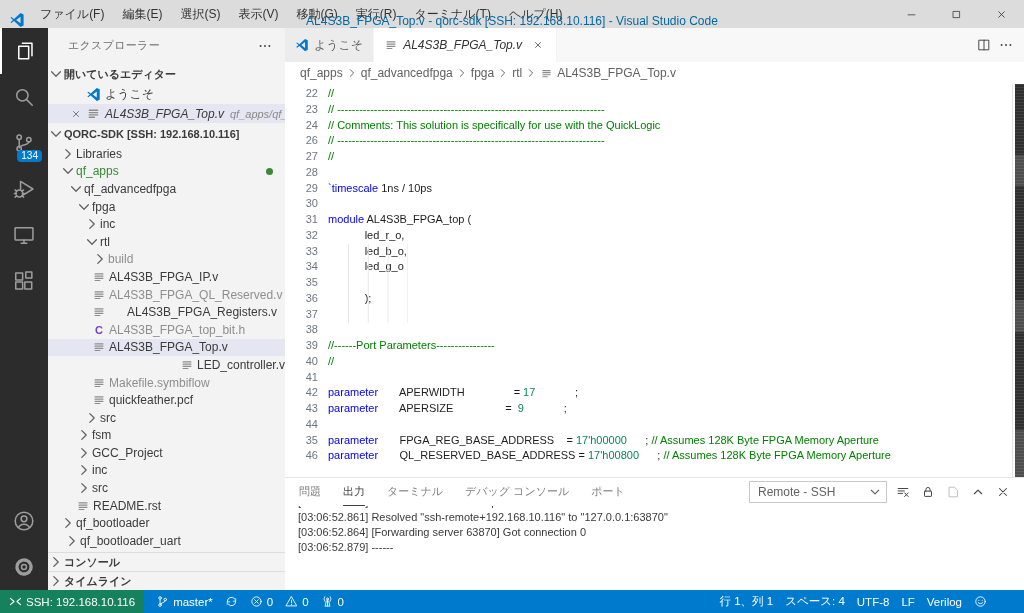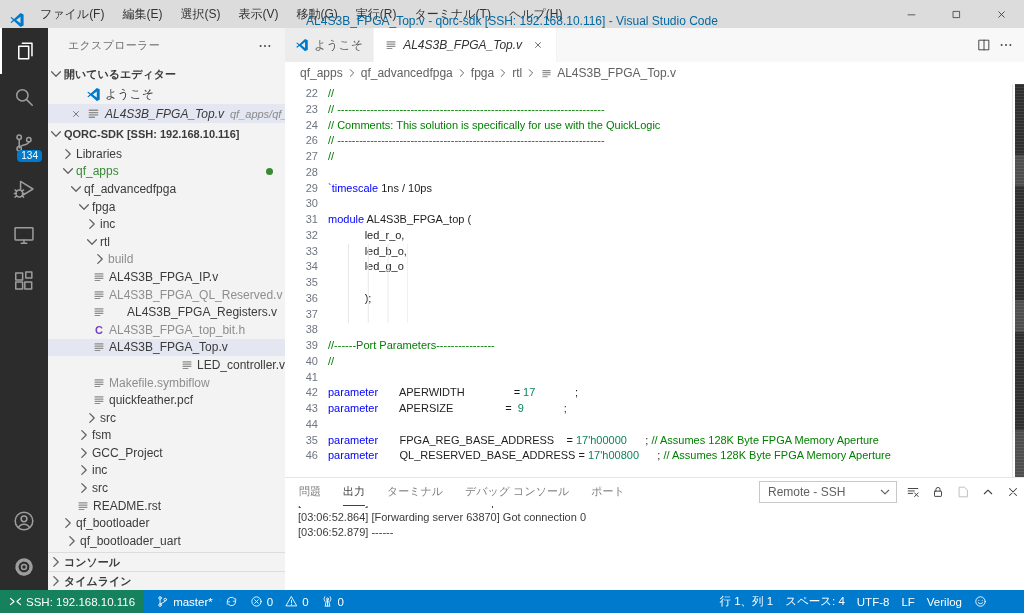--- a/index.html
+++ b/index.html
@@ -87,21 +87,21 @@
   .scroll-sep{position:absolute;right:11px;top:0;bottom:0;width:1px;background:#e5e5e5;}
   .minimap{position:absolute;top:0;right:0;bottom:0;width:9px;background:#2f2f2f;}
   .minimap::before{content:"";position:absolute;inset:0;background:repeating-linear-gradient(180deg,rgba(255,255,255,.09) 0 1px,transparent 1px 3px);}
   .minimap::after{content:"";position:absolute;inset:0;background:linear-gradient(180deg,transparent 0 18%,rgba(255,255,255,.15) 18% 26%,transparent 26% 55%,rgba(255,255,255,.15) 55% 63%,transparent 63% 88%,rgba(255,255,255,.15) 88% 100%);}
 
   
   .panel{height:113px;border-top:1px solid #e5e5e5;display:flex;flex-direction:column;flex:none;background:#fff;}
   .panel-tabs{height:28px;display:flex;align-items:center;padding-left:14px;flex:none;}
   .panel-tab{font-size:11px;color:#7f7f7f;margin-right:22px;height:100%;display:flex;align-items:center;border-bottom:1px solid transparent;white-space:nowrap;}
   .panel-tab.active{color:#424242;border-bottom-color:#424242;}
-  .panel-right{margin-left:auto;display:flex;align-items:center;gap:7px;padding-right:2px;}
+  .panel-right{margin-left:auto;display:flex;align-items:center;gap:7px;padding-right:12px;}
   .dropdown{width:138px;height:22px;border:1px solid #c8c8c8;background:#fff;display:flex;align-items:center;font-size:12px;color:#616161;padding:0 4px 0 8px;}
   .dd-chev{margin-left:auto;width:14px;height:14px;color:#616161;display:inline-flex;}
   .panel-action{width:18px;height:18px;color:#424242;display:inline-flex;align-items:center;justify-content:center;}
   .panel-action svg{width:14px;height:14px;}
   .panel-action.faded{opacity:.35;}
   .panel-body{flex:1;overflow:hidden;font-family:"DejaVu Sans Mono","Liberation Mono",monospace;font-size:11px;line-height:15px;color:#3b3b3b;padding-left:13px;}
   .out-line{white-space:pre;}
   .out-line.clipped{margin-top:-11px;}
 
   
@@ -719,20 +719,21 @@
                 <span class="panel-action">
                   <svg viewBox="0 0 16 16" fill="none" stroke="currentColor" stroke-width="1.1" stroke-linecap="round" stroke-linejoin="round">
                     <path d="M4 4l8 8M12 4l-8 8" stroke-width="1.2"></path>
                   </svg>
                 </span>
               </span>
           </div>
         </div>
         <div class="panel-body" id="out">
             <div class="out-line clipped">[03:06:52.856] Tunneled 63870 to local port 63870</div>
+            <div class="out-line">[03:06:52.861] Resolved "ssh-remote+192.168.10.116" to "127.0.0.1:63870"</div>
             <div class="out-line">[03:06:52.864] [Forwarding server 63870] Got connection 0</div>
             <div class="out-line">[03:06:52.879] ------</div>
           </div>
       </div>
     </div>
 
   </div>
 
   <div class="statusbar">
     <div id="st-left" style="display:flex;height:100%;align-items:center">

